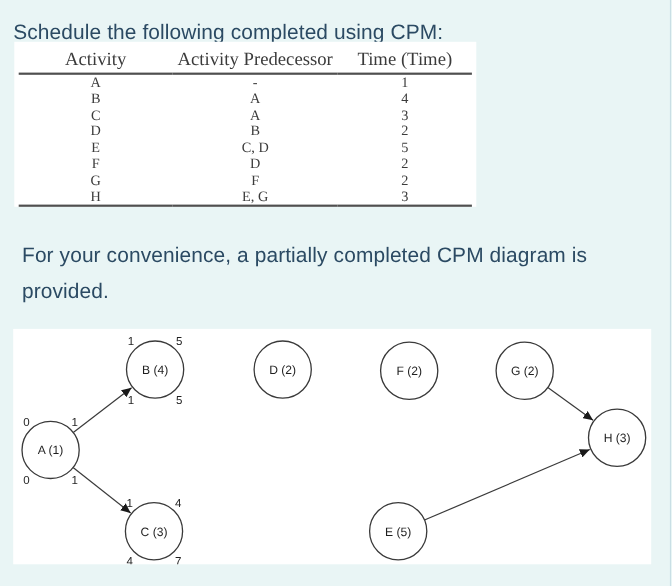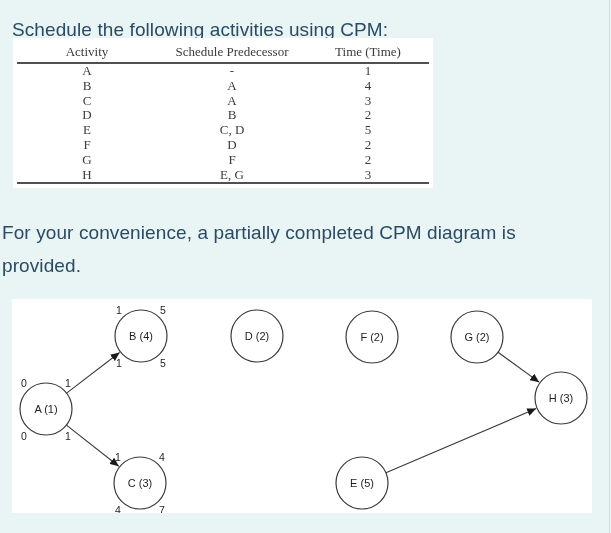--- a/index.html
+++ b/index.html
@@ -23,54 +23,54 @@
   .table-card { left: 13px; top: 38px; width: 420px; height: 150px; }
   .cpm-table {
     border-collapse: collapse; table-layout: fixed;
     width: 412px; margin: 0 4px;
     font-family: "Liberation Serif", serif; color: #3b3b3b;
   }
   .cpm-table col.c1 { width: 140px; }
   .cpm-table col.c2 { width: 150px; }
   .cpm-table col.c3 { width: 122px; }
   .cpm-table th {
-    font-weight: normal; font-size: 13px; text-align: center;
+    font-weight: normal; font-size: 17px; text-align: center;
     padding: 6px 0 2px 0; border-bottom: 2px solid #4f4f4f;
   }
   .cpm-table td {
     font-size: 13px; text-align: center;
     padding: 0; height: 14.8px; line-height: 14.8px;
   }
   .cpm-table tbody tr:last-child td { border-bottom: 2px solid #4f4f4f; }
   .note {
-    position: absolute; left: 2px; top: 197px;
+    position: absolute; left: 20px; top: 197px;
     font-size: 19px; line-height: 33px; color: #2b4a63;
     max-width: 548px; letter-spacing: 0.1px;
   }
   .diagram-card { left: 12px; top: 299px; width: 580px; height: 214px; }
   .diagram-card svg { display: block; }
 </style>
 </head>
 <body>
 
 <div class="right-edge"></div>
 
-<h1 class="title">Schedule the following activities using CPM:</h1>
+<h1 class="title">Schedule the following completed using CPM:</h1>
 
 <div class="card table-card">
   <table class="cpm-table">
     <colgroup>
         <col class="c1">
         <col class="c2">
         <col class="c3">
       </colgroup>
     <thead>
       <tr>
           <th>Activity</th>
-          <th>Schedule Predecessor</th>
+          <th>Activity Predecessor</th>
           <th>Time (Time)</th>
         </tr>
     </thead>
     <tbody>
         <tr>
           <td>A</td>
           <td>-</td>
           <td>1</td>
         </tr>
         <tr>

